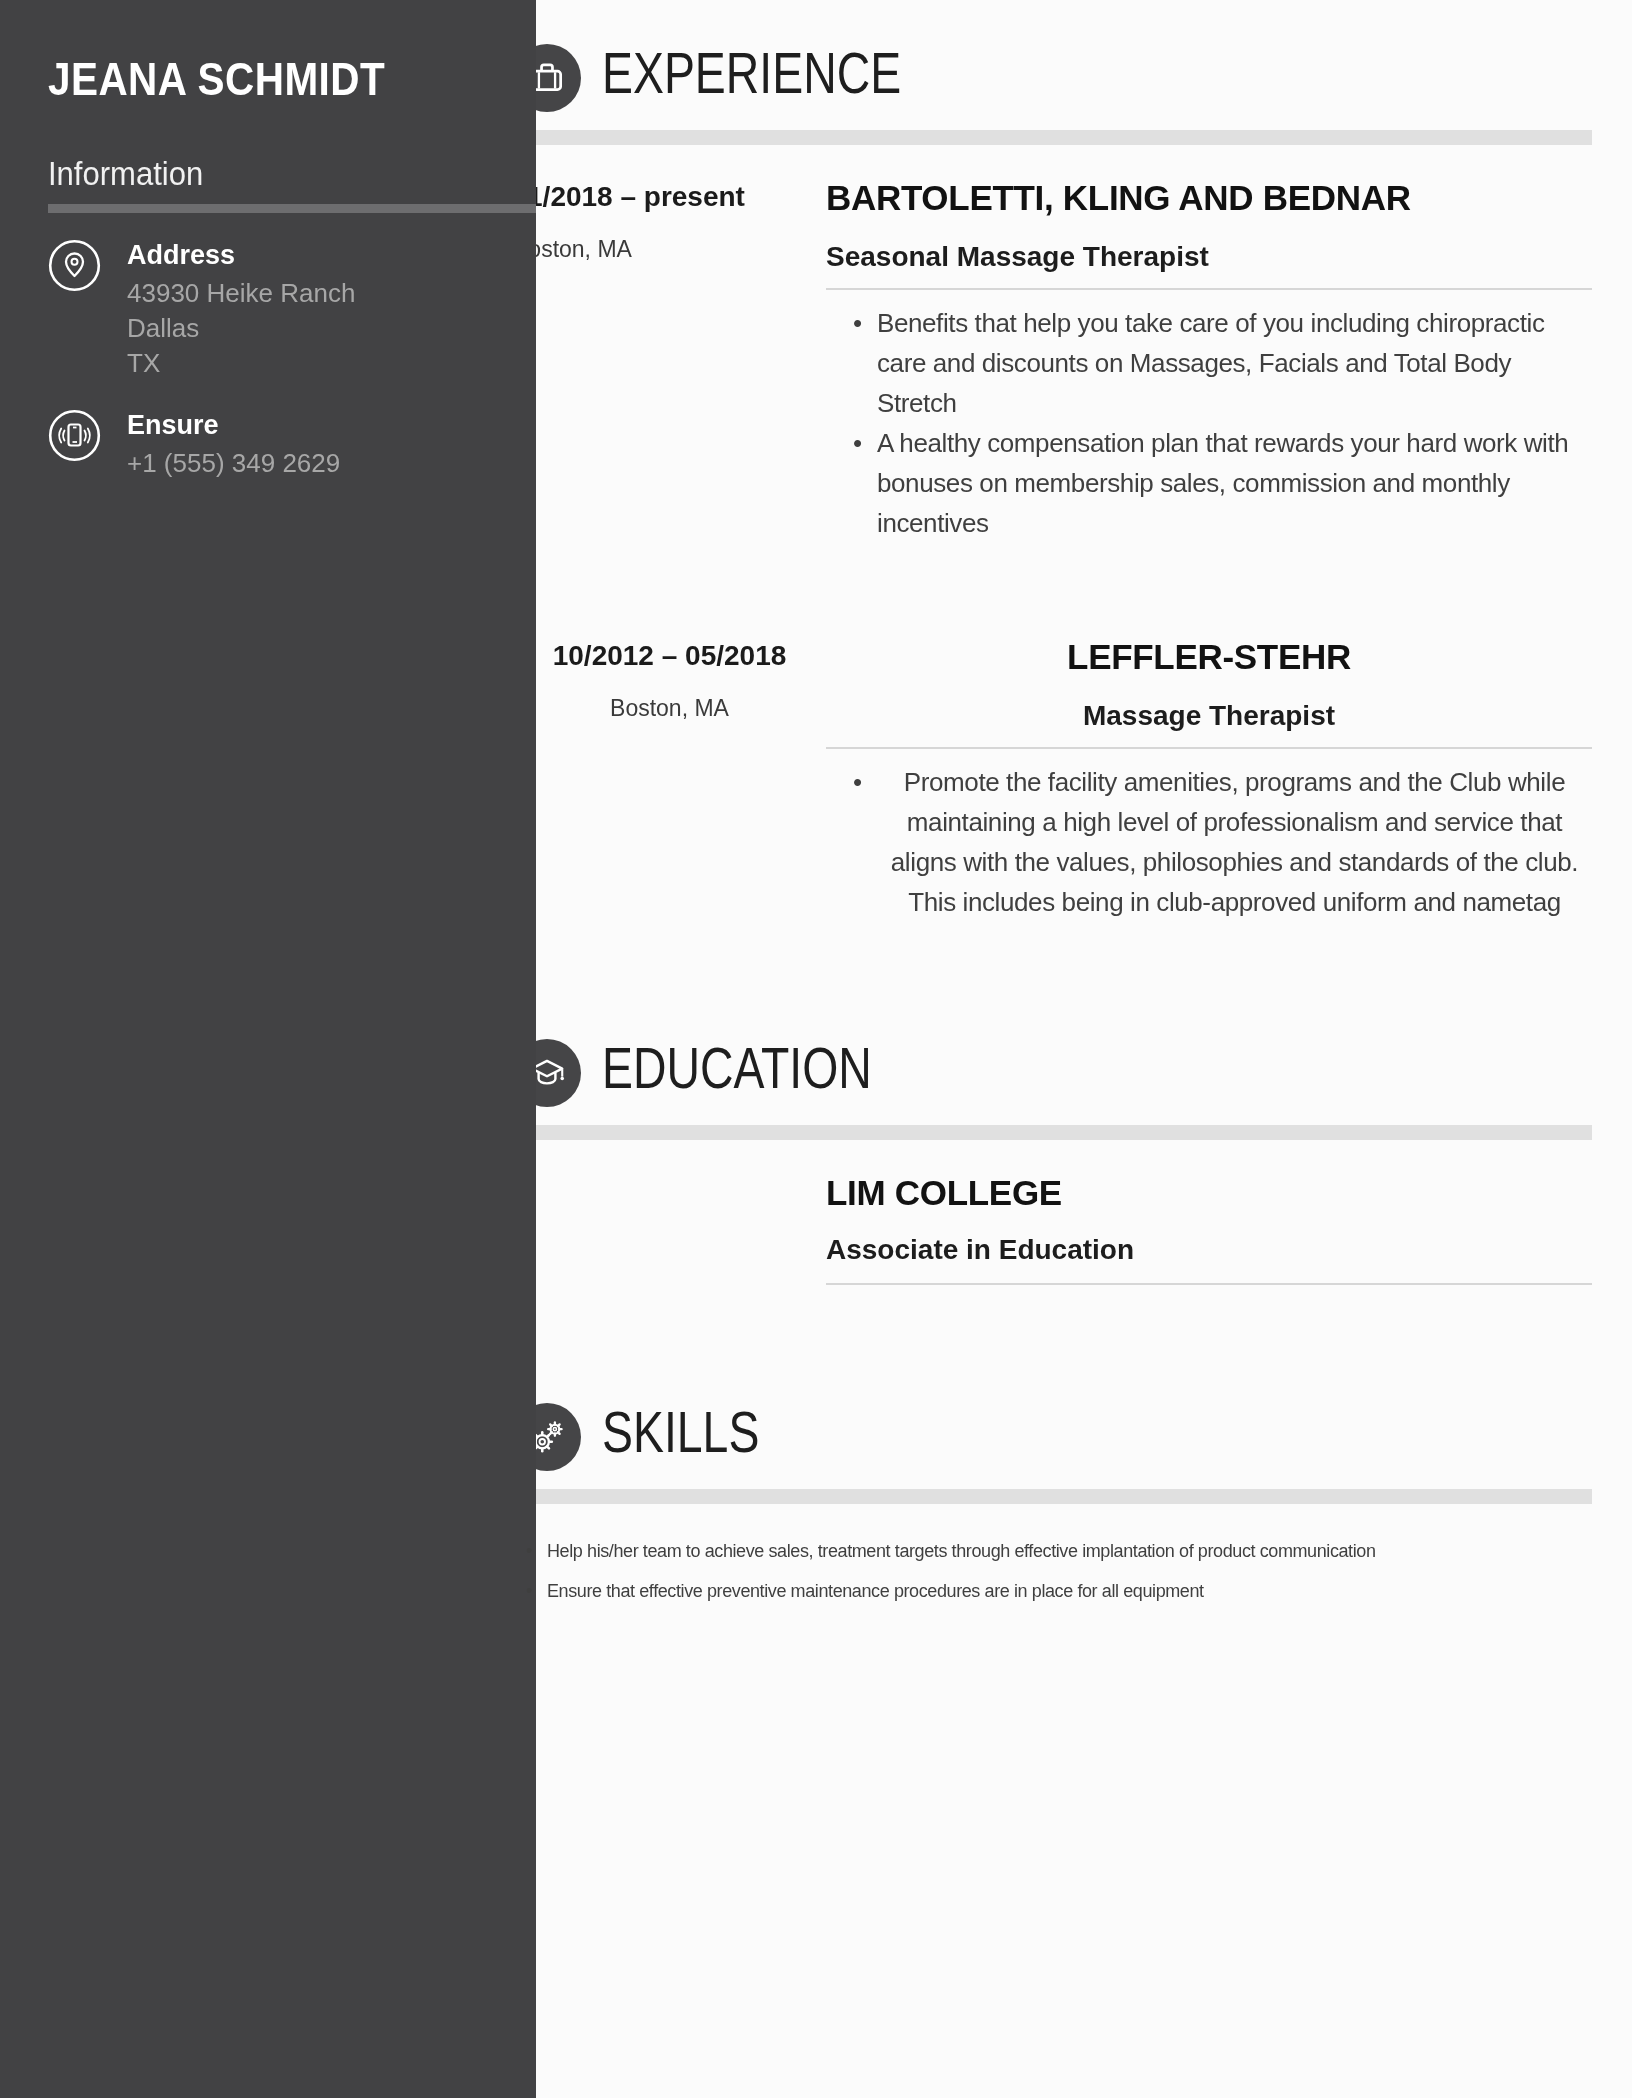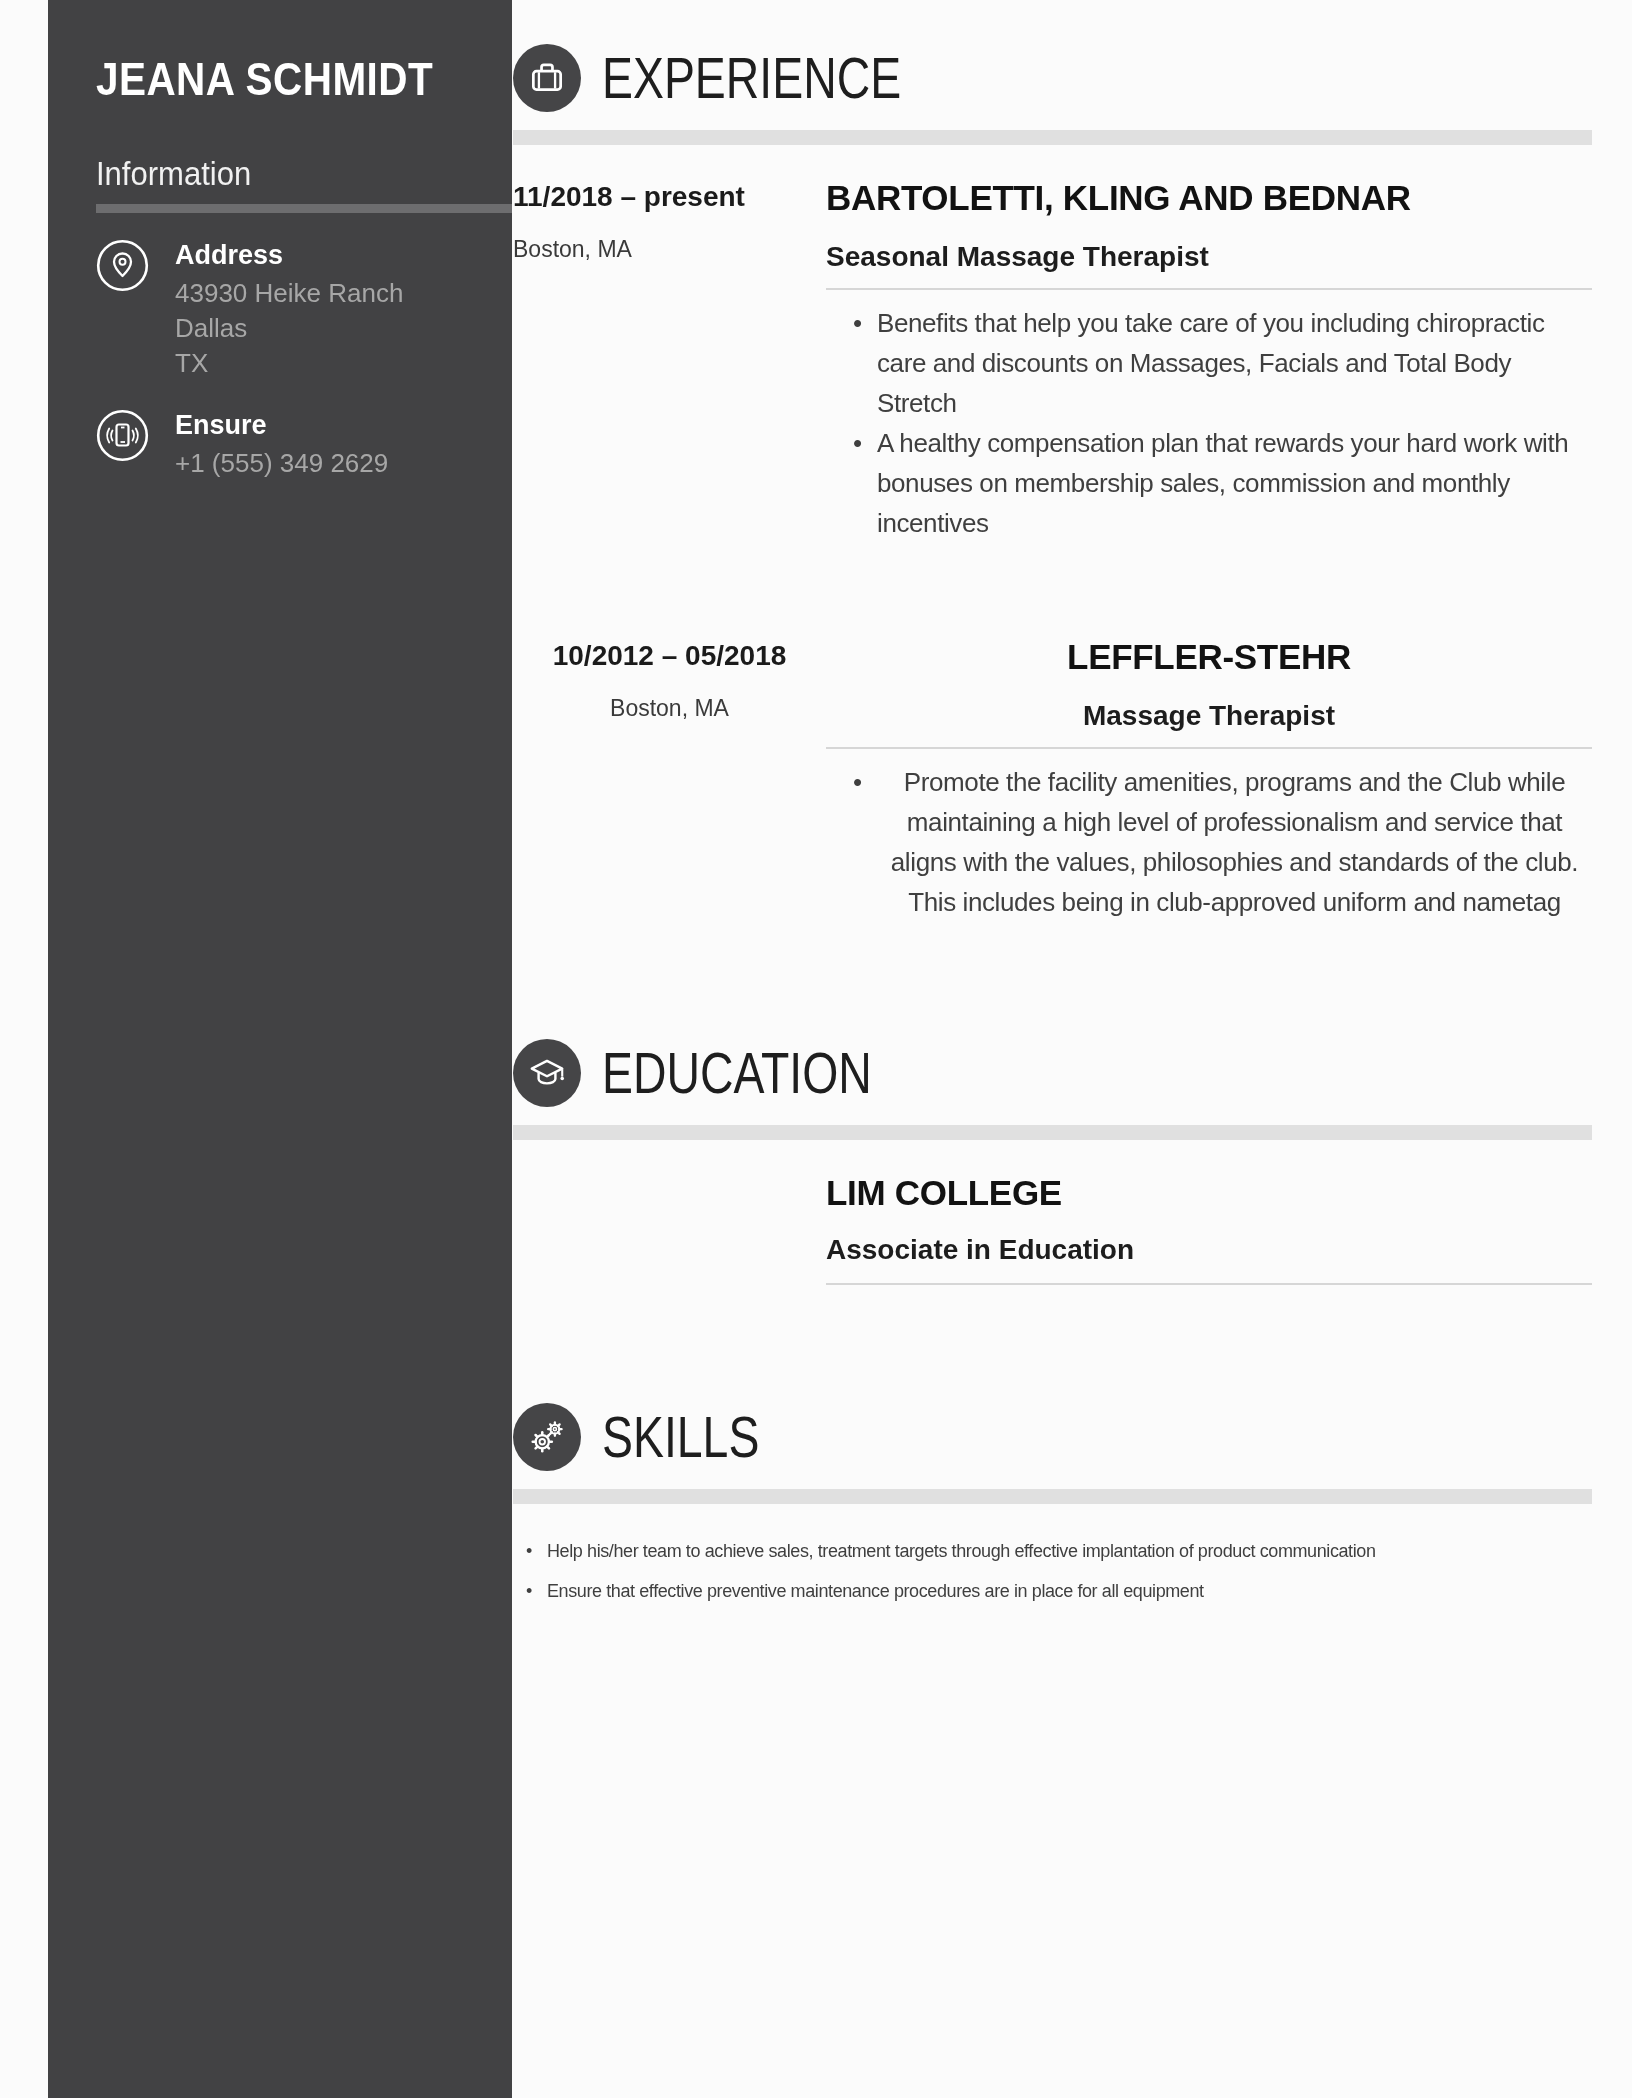--- a/index.html
+++ b/index.html
@@ -10,26 +10,25 @@
     height: 2098px;
     background: #fbfbfb;
     overflow: hidden;
     font-family: "Liberation Sans", sans-serif;
   }
 
   
   .sidebar {
     position: absolute;
     top: 0; left: 0;
-    width: 464px;
+    width: 536px;
     height: 100%;
     background: #424244;
     padding: 56px 0 0 48px;
     color: #ffffff;
-    margin-left: 48px;
   }
   .name {
     font-size: 46px;
     font-weight: bold;
     letter-spacing: 0.5px;
     line-height: 1;
     transform: scaleX(0.88);
     transform-origin: left top;
     white-space: nowrap;
     color: #ffffff;
@@ -65,21 +64,21 @@
     color: #a7a7a7;
   }
 
   
   main {
     margin-left: 464px;
     padding: 44px 40px 0 49px;
   }
   .sec-header {
     display: flex;
-    align-items: center;
+    align-items: flex-start;
     gap: 21px;
     height: 68px;
   }
   .sec-icon {
     width: 68px; height: 68px;
     border-radius: 50%;
     background: #454547;
     display: flex;
     align-items: center;
     justify-content: center;

